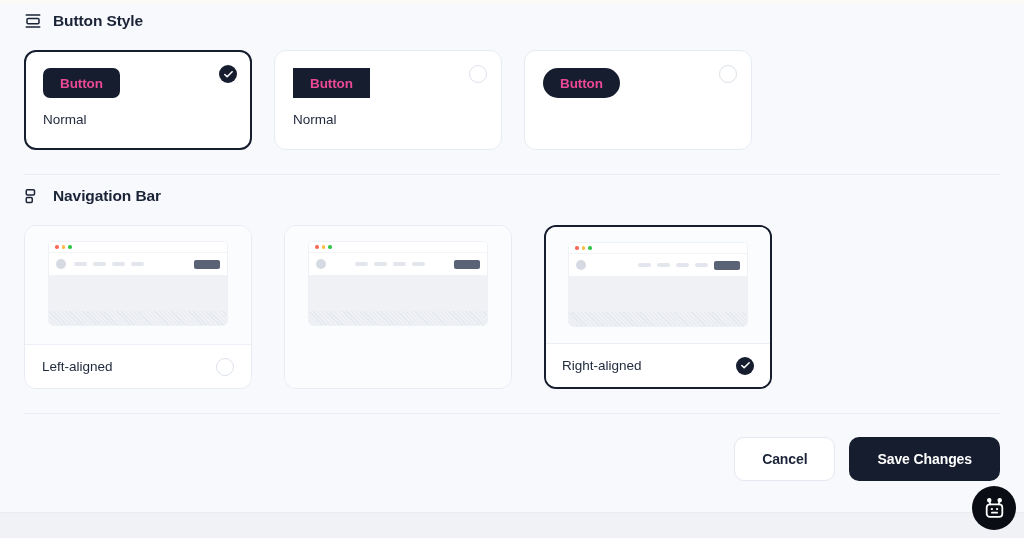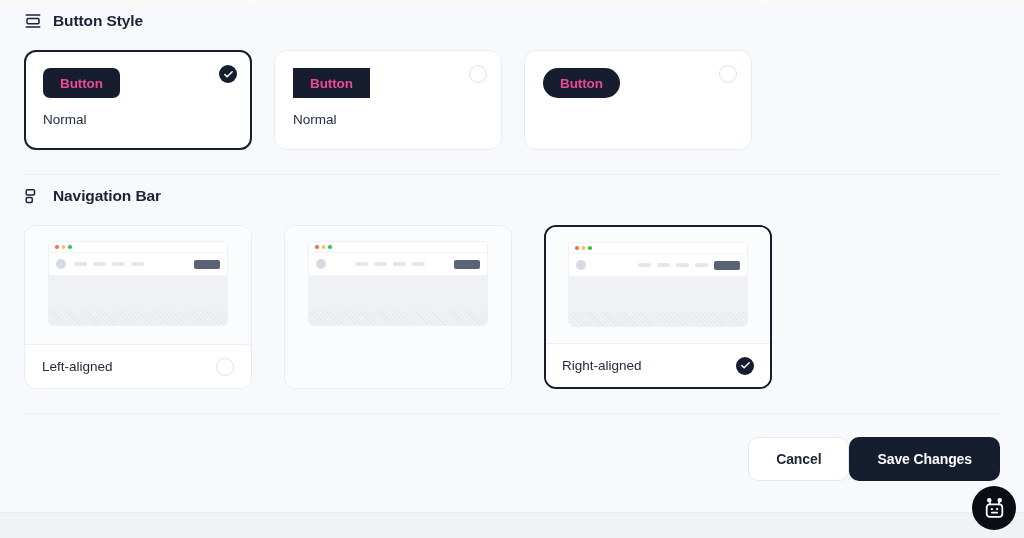--- a/index.html
+++ b/index.html
@@ -268,20 +268,21 @@
     height: 26px;
     background: #f0f2f6;
     border-top: 1px solid #e9ecf2;
   }
   .actions {
     position: absolute;
     right: 24px;
     bottom: 57px;
     display: flex;
     align-items: center;
+    gap: 14px;
   }
   .btn-cancel {
     height: 44px;
     padding: 0 27px;
     background: #ffffff;
     border: 1px solid #e4e8f0;
     border-radius: 10px;
     font-family: "Liberation Sans", sans-serif;
     font-size: 14px;
     font-weight: 700;

